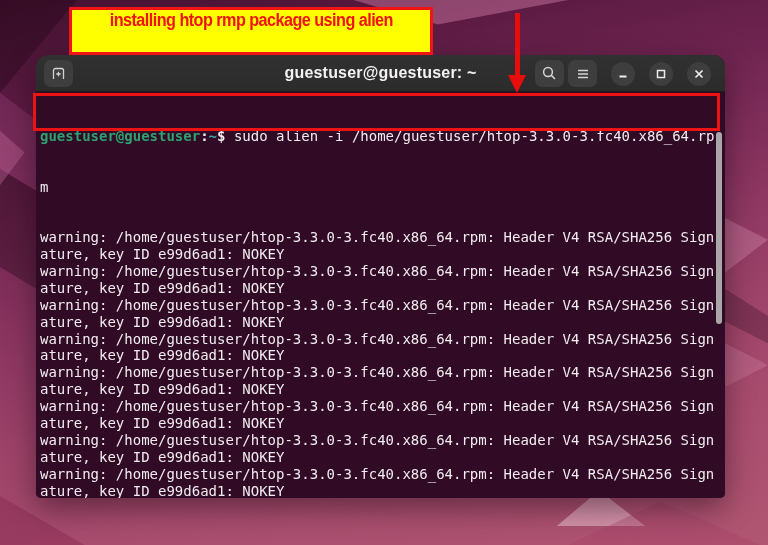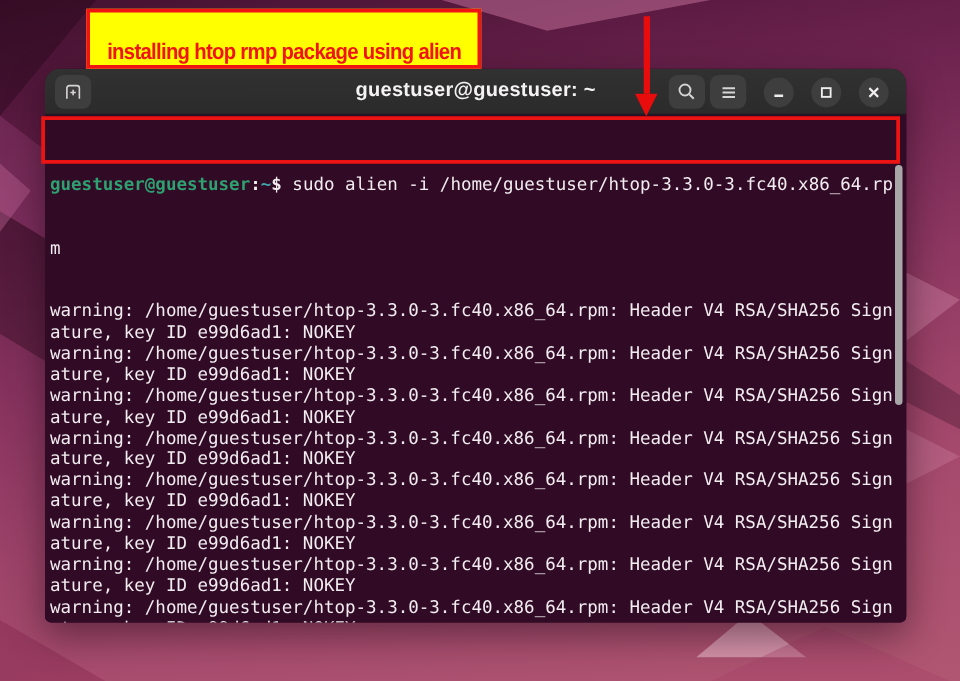--- a/index.html
+++ b/index.html
@@ -35,34 +35,34 @@
   .sq { width:29px; height:27px; border-radius:7px; background:#3e3e3e; }
   .ci { width:24px; height:24px; border-radius:50%; background:#3e3e3e; }
   .newtab { position:absolute; left:8px; top:5px; }
   .tb-right { position:absolute; right:14px; top:5px; display:flex; align-items:center; }
   .tb-right .menu { margin-left:4px; }
   .tb-right .ci { margin-left:14px; margin-top:1px; }
   .tb-btn svg { display:block; }
 
   
   .term { position:relative; width:689px; height:406px; overflow:hidden;
-    background:#310a26; padding:14px 0 0 4px; border-radius:0 0 5px 5px;
+    background:#310a26; padding:2px 0 0 4px; border-radius:0 0 5px 5px;
     font-family:"DejaVu Sans Mono", monospace; font-size:14px; line-height:16.9px;
     color:#f1ecef; white-space:pre; }
   .line { height:16.9px; }
   .p-user { color:#2ea171; font-weight:bold; }
   .p-path { color:#3fa7a8; font-weight:bold; }
   .p-plain { color:#f1ecef; font-weight:bold; }
 
   .scroll-thumb { position:absolute; right:3px; top:40px; width:6px; height:192px;
     border-radius:3px; background:#a9a6a8; cursor:pointer; }
 
   
-  .callout { position:absolute; left:69px; top:7px; width:316px; height:48px;
-    background:#ffff00; border:3px solid #f01414; display:flex; align-items:flex-end;
+  .callout { position:absolute; left:69px; top:7px; width:364px; height:48px;
+    background:#ffff00; border:3px solid #f01414; display:flex; align-items:flex-start;
     justify-content:center; z-index:30; }
   .callout span { display:inline-block; color:#f01414; font-weight:bold; font-size:18px;
     letter-spacing:-0.6px; white-space:nowrap; transform:scaleX(.9); }
 
   .arrow { position:absolute; left:508px; top:13px; z-index:31; pointer-events:none; }
   .arrow .shaft { width:5px; height:62px; background:#e80c0c; margin-left:7px; }
   .arrow .head { width:0; height:0; border-left:9.5px solid transparent;
     border-right:9.5px solid transparent; border-top:18px solid #e80c0c; }
 
   .cmd-highlight { position:absolute; left:33px; top:93px; width:687px; height:38px;

